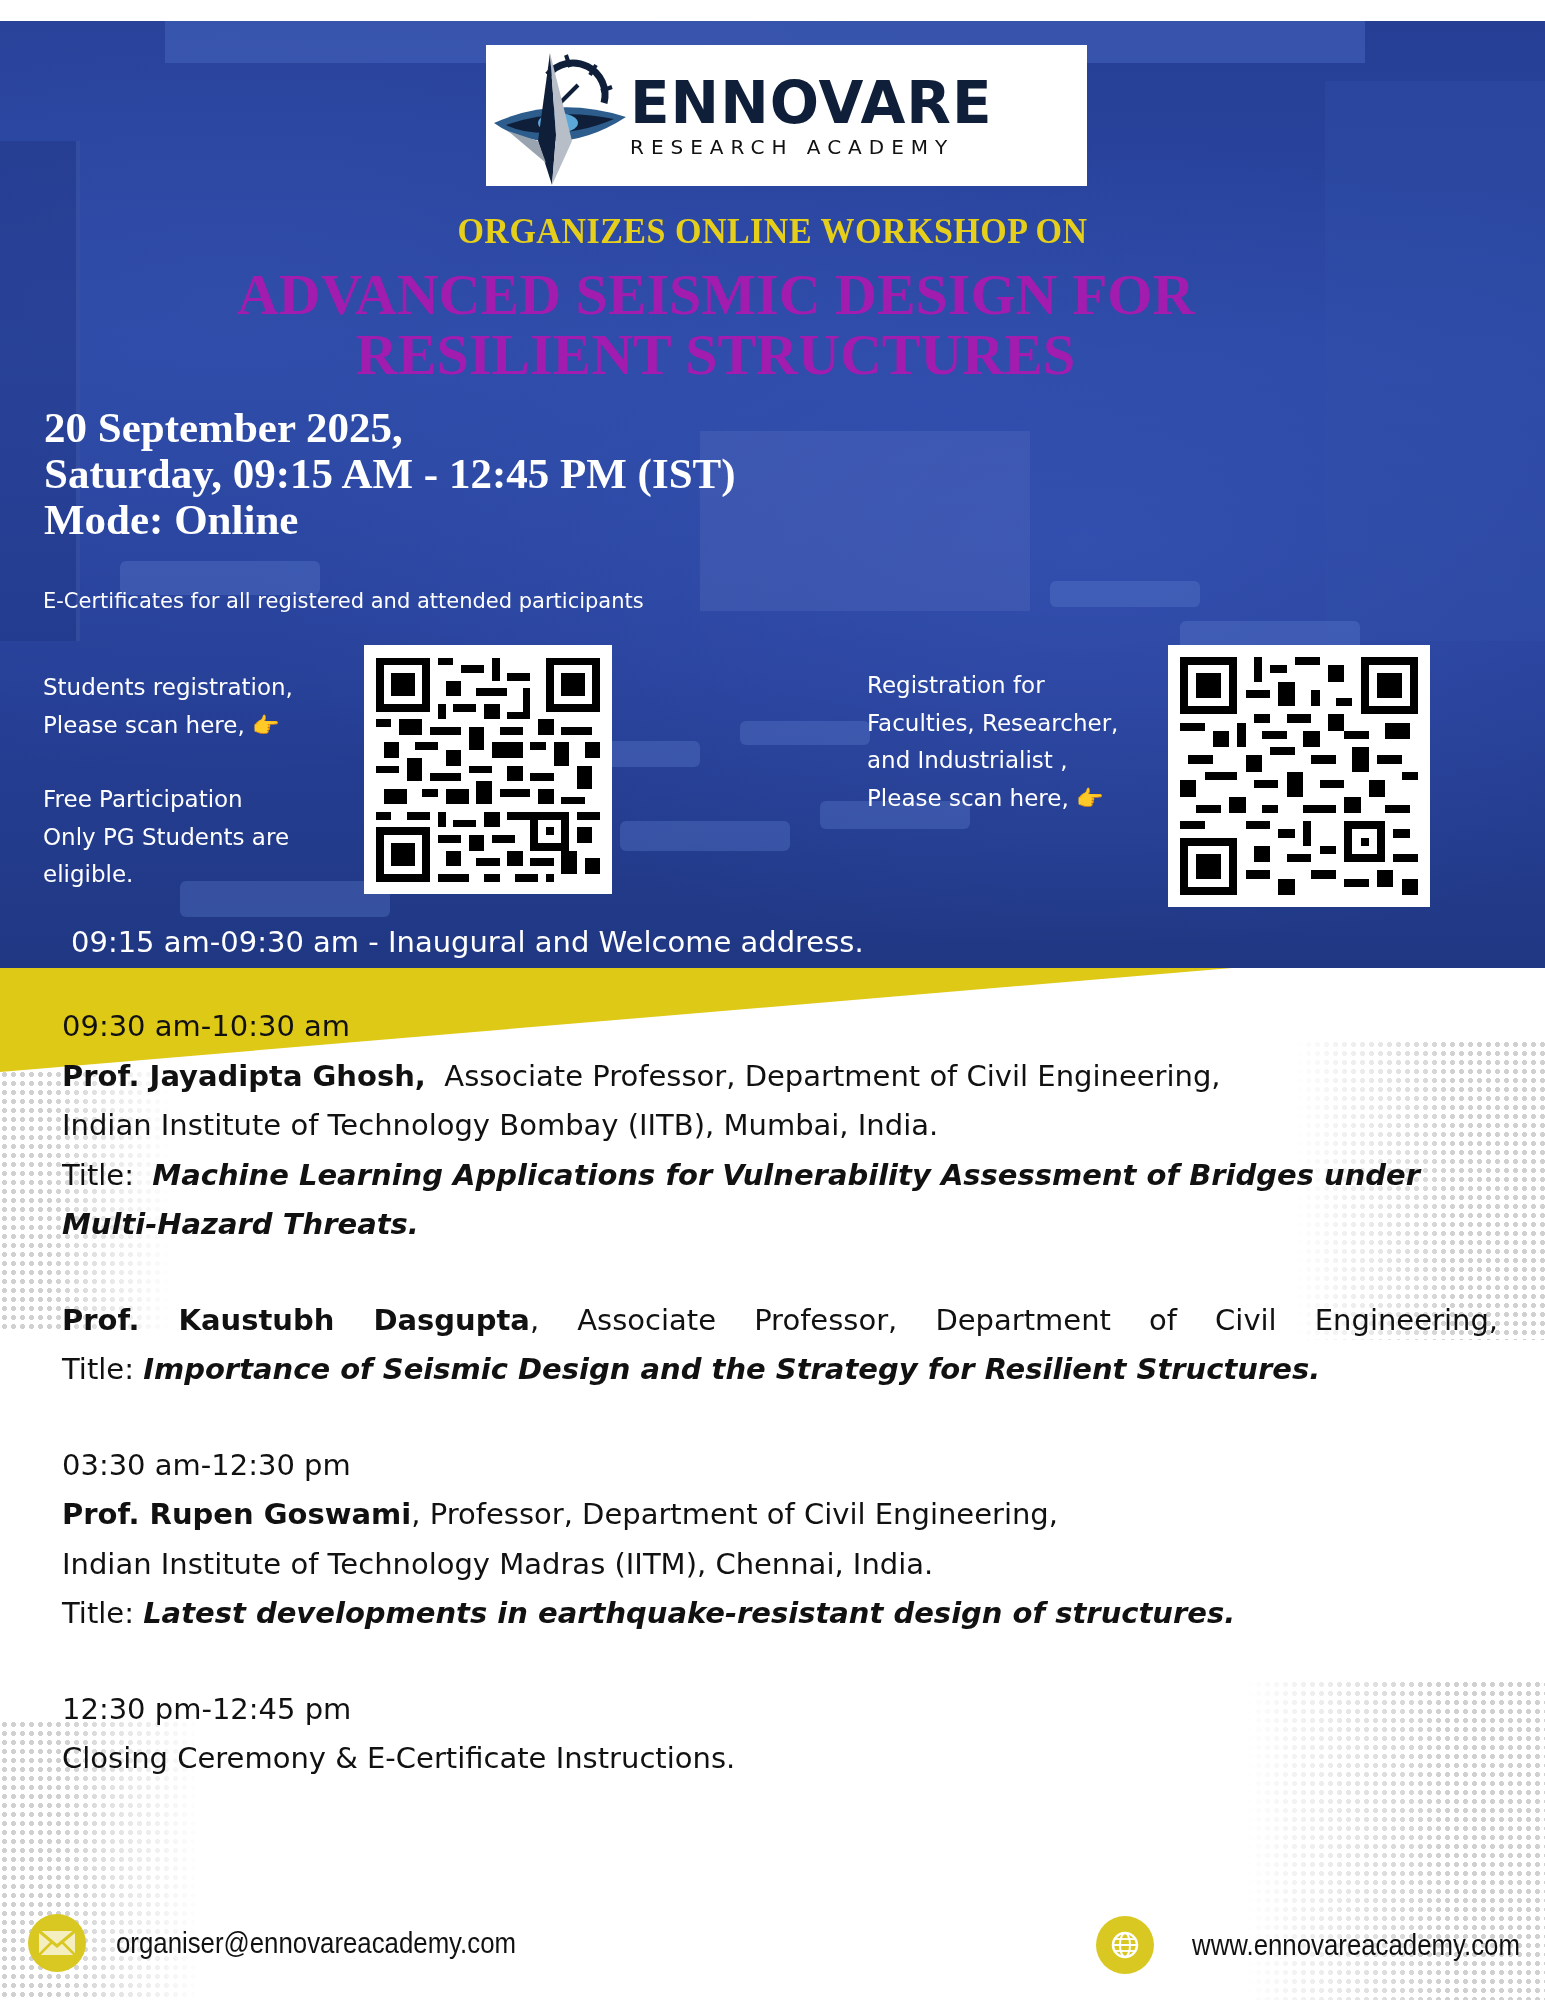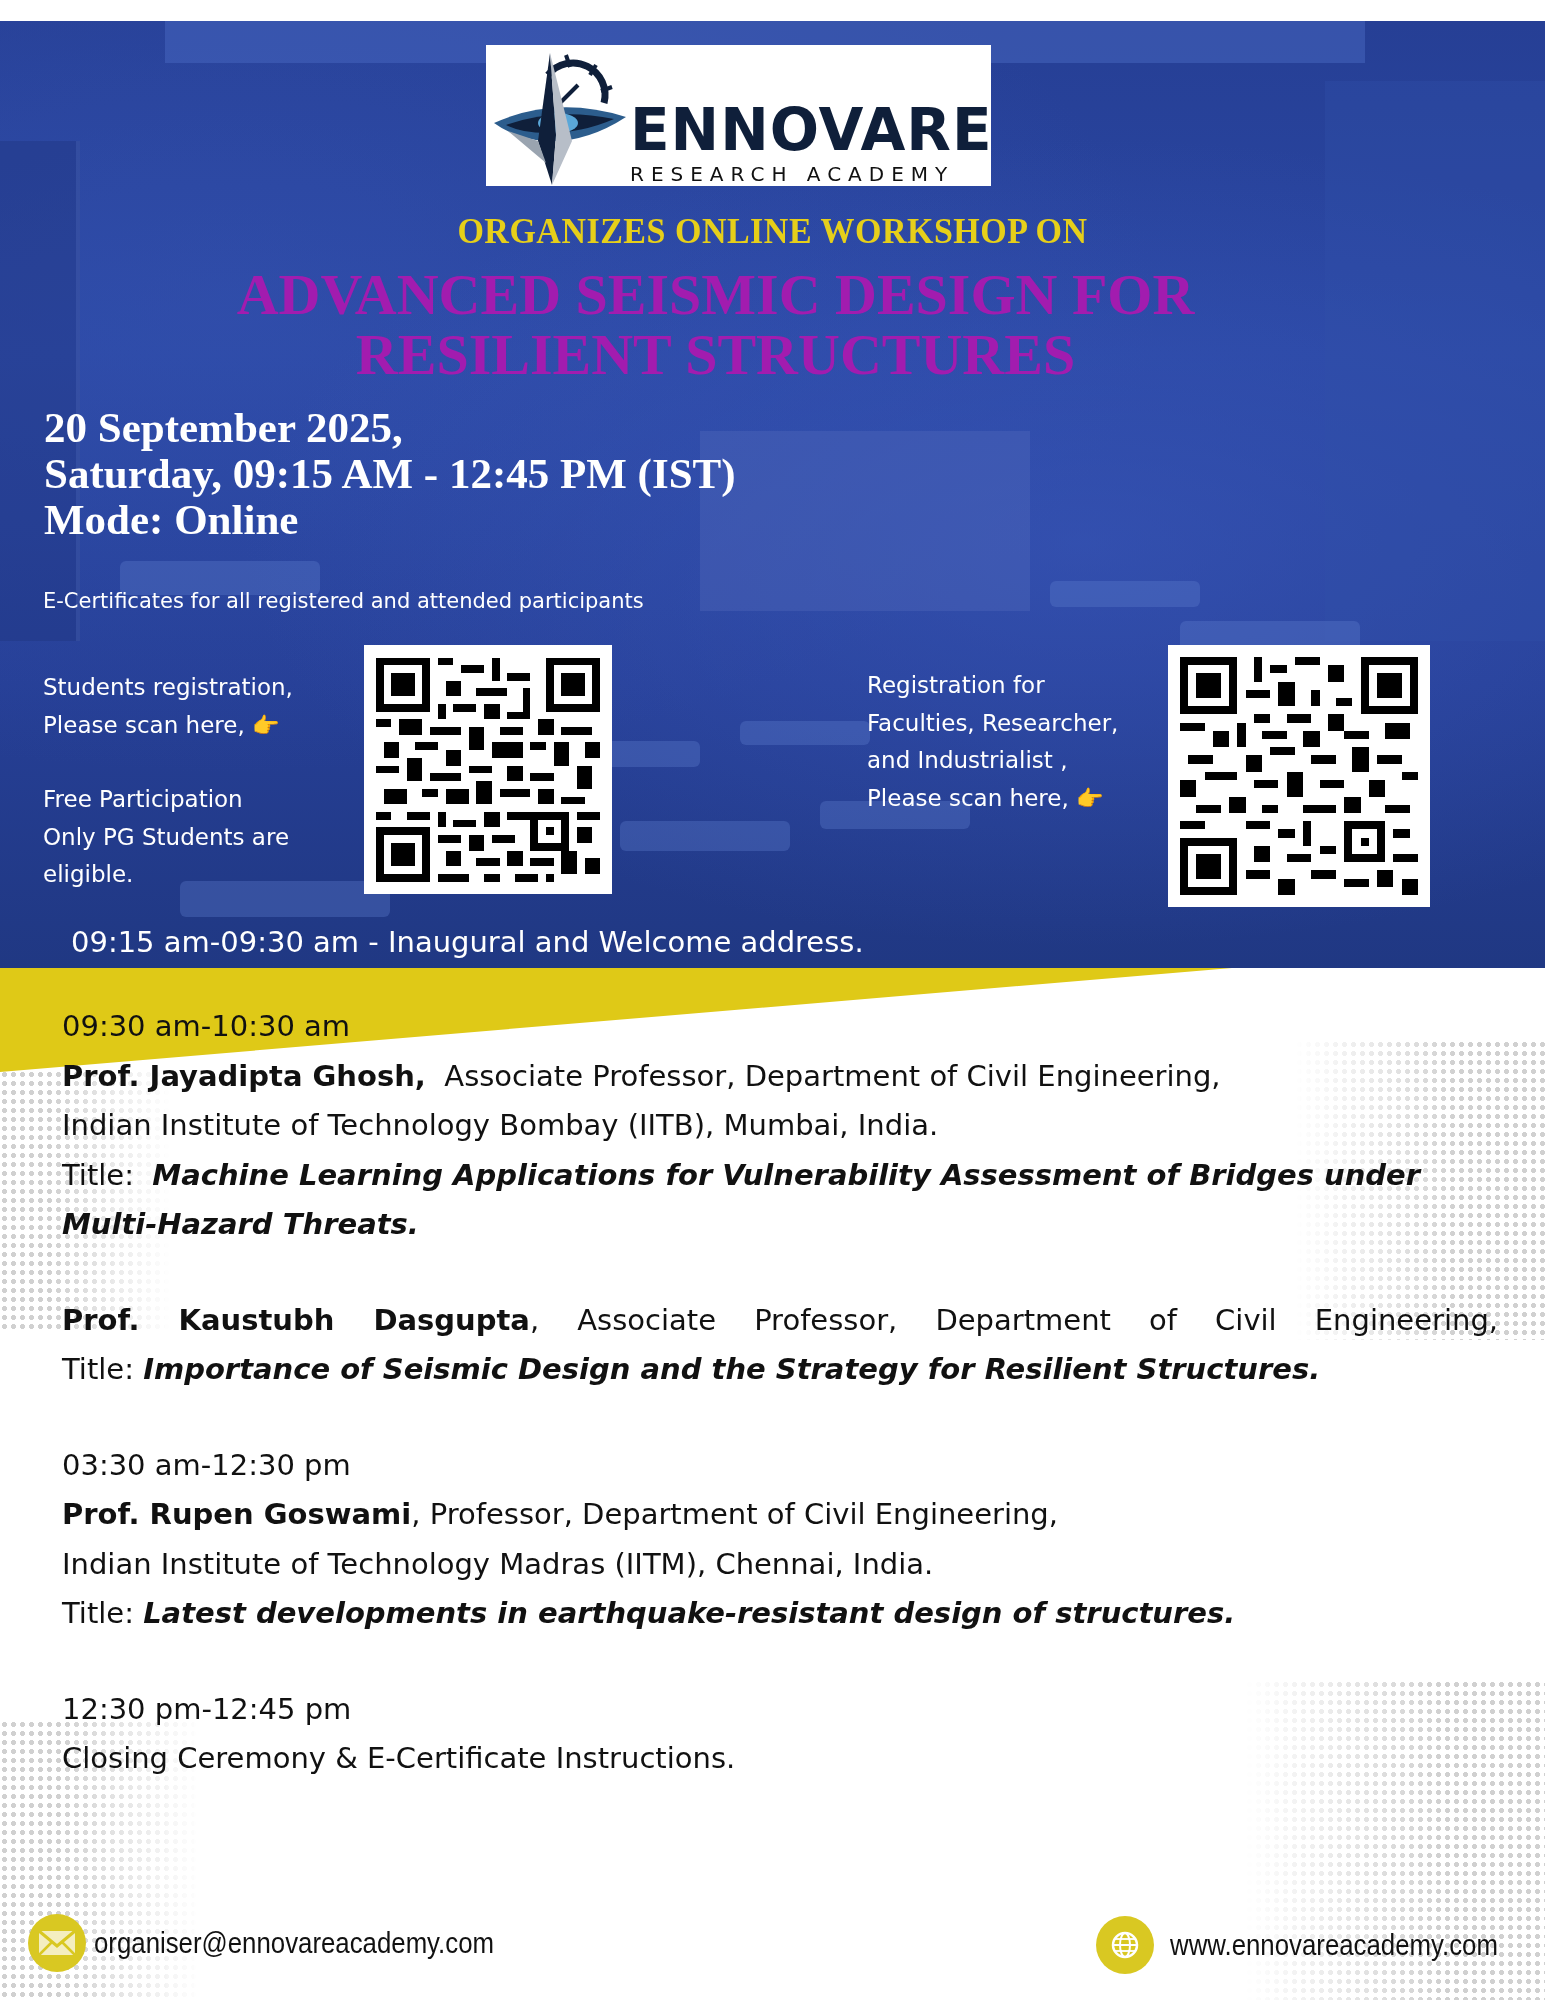--- a/index.html
+++ b/index.html
@@ -15,22 +15,22 @@
       linear-gradient(180deg, #263f95 0%, #2a47a3 35%, #263f96 70%, #203883 100%);
     overflow: hidden;
   }
   .hero .ceil { position: absolute; left: 165px; top: 0; width: 1200px; height: 42px; background: rgba(70,100,190,0.55); }
   .hero .wall-l { position: absolute; left: 0; top: 120px; width: 80px; height: 500px; background: rgba(30,50,120,0.35); border-right: 4px solid rgba(90,120,200,0.25); }
   .hero .wall-r { position: absolute; right: 0; top: 60px; width: 220px; height: 560px; background: rgba(50,80,170,0.35); }
   .hero .board { position: absolute; left: 700px; top: 410px; width: 330px; height: 180px; background: rgba(85,110,190,0.35); }
   .hero .desk { position: absolute; background: rgba(95,125,205,0.35); border-radius: 6px; }
 
   .logo-box {
-    position: absolute; left: 486px; top: 45px; width: 505px; height: 141px;
-    background: #ffffff; display: flex; align-items: flex-end;
+    position: absolute; left: 486px; top: 45px; width: 601px; height: 141px;
+    background: #ffffff; display: flex; align-items: center;
   }
   .logo-mark { width: 140px; height: 141px; position: relative; }
   .logo-text { display: flex; flex-direction: column; margin-left: 4px; }
   .logo-name { font-family: "DejaVu Sans", sans-serif; font-weight: bold; color: #0f1f3a; font-size: 58px; letter-spacing: 1px; line-height: 60px; }
   .logo-sub { font-family: "DejaVu Sans", sans-serif; color: #111; font-size: 20px; letter-spacing: 7px; margin-top: 2px; }
 
   .organizes {
     position: absolute; left: 0; width: 1545px; top: 212px; text-align: center;
     font-family: "Liberation Serif", serif; font-weight: bold; color: #e6cf1a;
     font-size: 34px; letter-spacing: 0.5px; transform: scaleY(1.05);
@@ -95,21 +95,21 @@
   .session { font-size: 29px; line-height: 49.5px; }
   .session + .session { margin-top: 46px; }
   .sess-time { display: block; }
   .speaker { font-weight: bold; margin-top: 44px; }
   .line { display: block; }
   .justify { text-align: justify; text-align-last: justify; }
   .talk-title { font-weight: bold; font-style: italic; }
   .closing { margin-top: 46px; font-size: 29px; line-height: 49.5px; }
 
   
-  .footer-item { position: absolute; display: flex; align-items: center; }
+  .footer-item { position: absolute; display: flex; align-items: center; gap: 22px; }
   .footer-email { left: 28px; top: 1914px; }
   .footer-web { left: 1096px; top: 1916px; }
   .circle-icon {
     width: 58px; height: 58px; border-radius: 50%; background: #d9c822;
     display: flex; align-items: center; justify-content: center;
   }
   .footer-text { font-family: "Liberation Sans", sans-serif; font-size: 30px; color: #111; margin-left: 8px; transform: scaleX(0.86); transform-origin: left center; }
   .footer-web .footer-text { margin-left: 16px; }
 </style>
 </head>

